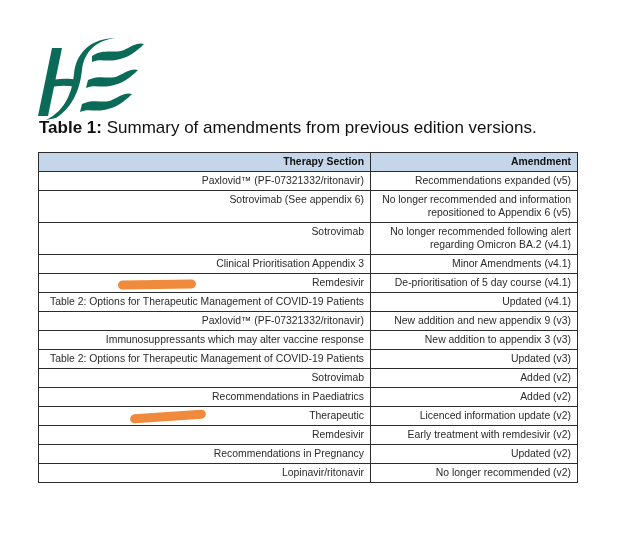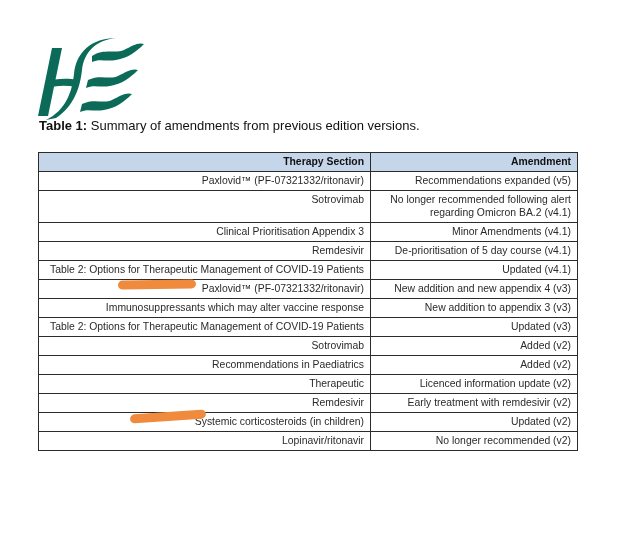--- a/index.html
+++ b/index.html
@@ -1,19 +1,19 @@
 <!DOCTYPE html>
 <html><head>
   <meta charset="utf-8">
   <style>
     html, body { margin: 0; padding: 0; background: #ffffff; }
     body { width: 620px; height: 555px; position: relative; overflow: hidden;
            font-family: "Liberation Sans", "DejaVu Sans", sans-serif; color: #222; }
     .logo { position: absolute; left: 38px; top: 32px; width: 112px; height: 90px; }
-    .caption { position: absolute; left: 39px; top: 118px; font-size: 13px; color: #111; white-space: nowrap; }
+    .caption { position: absolute; left: 39px; top: 118px; font-size: 17px; color: #111; white-space: nowrap; }
     .caption b { font-weight: bold; }
     table.amend { position: absolute; left: 38px; top: 152px; width: 540px;
                   border-collapse: collapse; font-size: 10.4px; }
     table.amend th, table.amend td { border: 1.5px solid #2b2b2b; padding: 2px 6px 3px 6px;
                   text-align: right; vertical-align: top; line-height: 13px; }
     table.amend th { background: #c5d6ea; font-weight: bold; color: #111; height: 12px; }
     table.amend td { height: 12px; color: #2a2a2a; }
     table.amend td.col1 { width: 319px; }
     tr.tall td { height: 25px; }
     .scribble { position: absolute; height: 9px; background: #f08a3c; border-radius: 6px; }
@@ -50,38 +50,42 @@
       <th>Therapy Section</th>
       <th>Amendment</th>
     </tr>
   </thead>
   <tbody>
     <tr>
         <td class="col1">Paxlovid™ (PF-07321332/ritonavir)</td>
         <td>Recommendations expanded (v5)</td>
       </tr>
     <tr class="tall">
+        <td class="col1">Sotrovimab (See appendix 6)</td>
+        <td>No longer recommended and information repositioned to Appendix 6 (v5)</td>
+      </tr>
+    <tr class="tall">
         <td class="col1">Sotrovimab</td>
         <td>No longer recommended following alert regarding Omicron BA.2  (v4.1)</td>
       </tr>
     <tr>
         <td class="col1">Clinical Prioritisation Appendix 3</td>
         <td>Minor Amendments (v4.1)</td>
       </tr>
     <tr>
         <td class="col1">Remdesivir</td>
         <td>De-prioritisation of 5 day course (v4.1)</td>
       </tr>
     <tr>
         <td class="col1">Table 2: Options for Therapeutic Management of COVID-19 Patients</td>
         <td>Updated (v4.1)</td>
       </tr>
     <tr>
         <td class="col1">Paxlovid™ (PF-07321332/ritonavir)</td>
-        <td>New addition and new appendix 4 (v3)</td>
+        <td>New addition and new appendix 9 (v3)</td>
       </tr>
     <tr>
         <td class="col1">Immunosuppressants which may alter vaccine response</td>
         <td>New addition to appendix 3 (v3)</td>
       </tr>
     <tr>
         <td class="col1">Table 2: Options for Therapeutic Management of COVID-19 Patients</td>
         <td>Updated (v3)</td>
       </tr>
     <tr>
@@ -94,21 +98,21 @@
       </tr>
     <tr>
         <td class="col1">Therapeutic</td>
         <td>Licenced information update (v2)</td>
       </tr>
     <tr>
         <td class="col1">Remdesivir</td>
         <td>Early treatment with remdesivir (v2)</td>
       </tr>
     <tr>
-        <td class="col1">Systemic corticosteroids (in children)</td>
+        <td class="col1">Recommendations in Pregnancy</td>
         <td>Updated (v2)</td>
       </tr>
     <tr>
         <td class="col1">Lopinavir/ritonavir</td>
         <td>No longer recommended (v2)</td>
       </tr>
 
   </tbody>
 </table>
 

